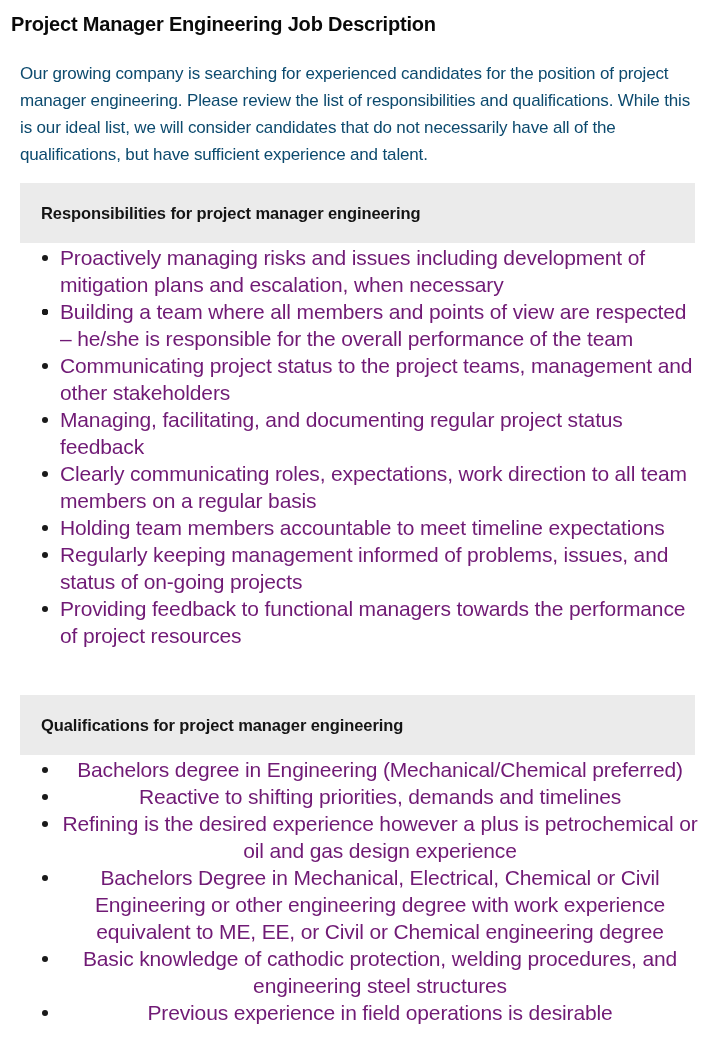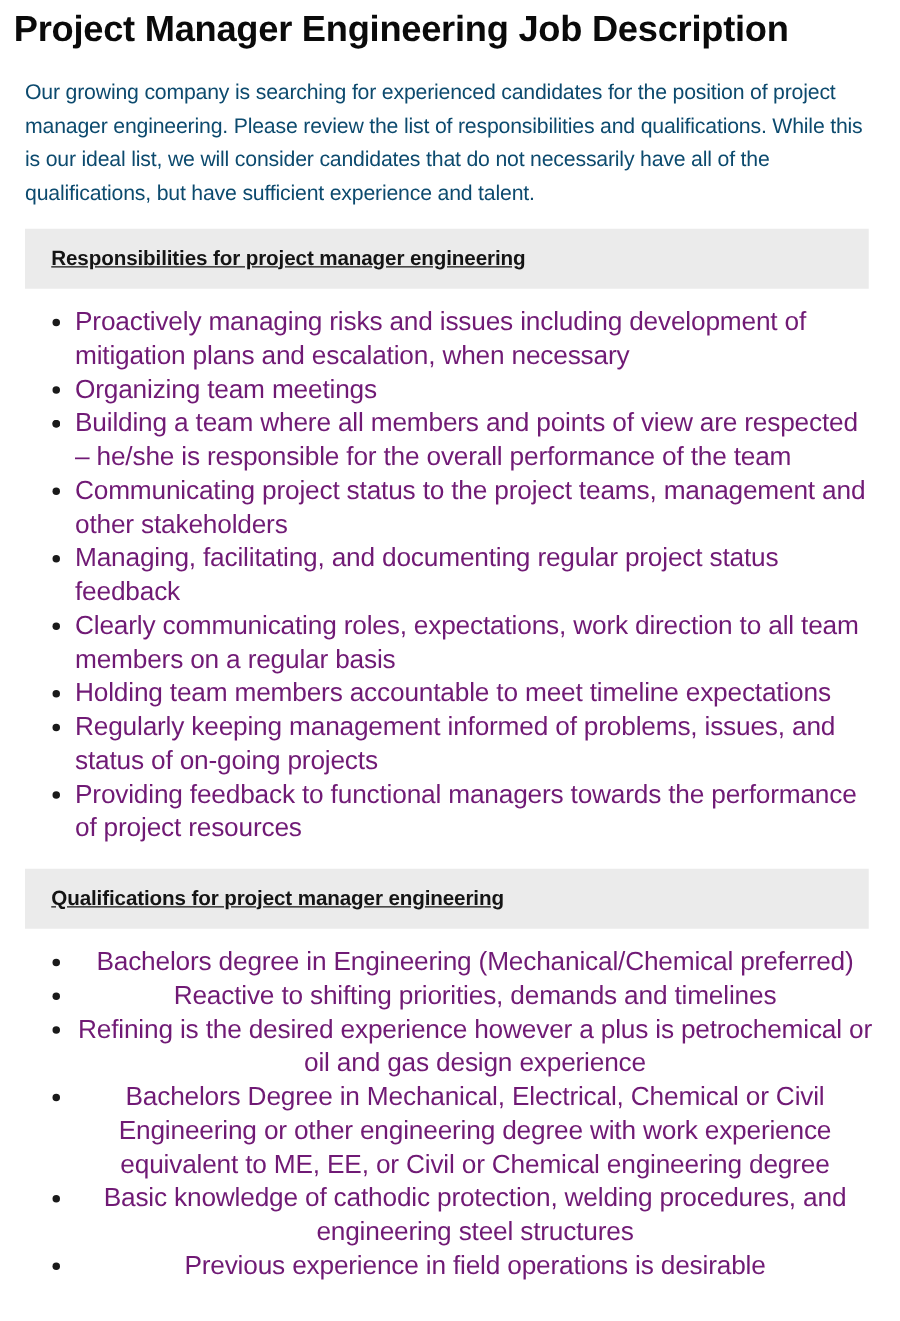--- a/index.html
+++ b/index.html
@@ -17,21 +17,21 @@
     .page {
       position: relative;
       width: 720px;
     }
     .title {
       margin: 0;
       padding: 0;
       position: absolute;
       left: 11px;
       top: 4px;
-      font-size: 29px;
+      font-size: 20px;
       line-height: 40px;
       font-weight: 700;
       letter-spacing: -0.2px;
       color: #0a0a0a;
       white-space: nowrap;
     }
     .intro {
       position: absolute;
       left: 20px;
       top: 60px;
@@ -39,31 +39,30 @@
       margin: 0;
       font-size: 17px;
       line-height: 27px;
       color: #0c4a6e;
       letter-spacing: -0.15px;
     }
     .section-header {
       position: absolute;
       left: 20px;
       width: 675px;
-      height: 48px;
+      height: 60px;
       background: #ebebeb;
       box-sizing: border-box;
       padding-left: 21px;
       display: flex;
       align-items: center;
       font-size: 16.5px;
       font-weight: 700;
       color: #141414;
       letter-spacing: -0.1px;
-      text-decoration: underline;
     }
     .list {
       position: absolute;
       left: 20px;
       width: 680px;
       margin: 0;
       padding: 0;
       list-style: none;
     }
     .list li {
@@ -92,21 +91,21 @@
   <h1 class="title">Project Manager Engineering Job Description</h1>
 
   <p class="intro">Our growing company is searching for experienced candidates for the position of project manager engineering. Please review the list of responsibilities and qualifications. While this is our ideal list, we will consider candidates that do not necessarily have all of the qualifications, but have sufficient experience and talent.</p>
 
   <div class="section-header" style="top:183px;">
     <span>Responsibilities for project manager engineering</span>
   </div>
 
   <ul class="list" style="top:244px;">
     <li><span class="bullet"></span><span>Proactively managing risks and issues including development of mitigation plans and escalation, when necessary</span></li>
-    <li><span class="bullet"></span><span>Organizing team meetings</span></li>
+    <li><span class="bullet"></span></li>
     <li><span class="bullet"></span></li>
     <li><span class="bullet"></span><span>Building a team where all members and points of view are respected – he/she is responsible for the overall performance of the team</span></li>
     <li><span class="bullet"></span><span>Communicating project status to the project teams, management and other stakeholders</span></li>
     <li><span class="bullet"></span><span>Managing, facilitating, and documenting regular project status feedback</span></li>
     <li><span class="bullet"></span><span>Clearly communicating roles, expectations, work direction to all team members on a regular basis</span></li>
     <li><span class="bullet"></span><span>Holding team members accountable to meet timeline expectations</span></li>
     <li><span class="bullet"></span><span>Regularly keeping management informed of problems, issues, and status of on-going projects</span></li>
     <li><span class="bullet"></span><span>Providing feedback to functional managers towards the performance of project resources</span></li>
   </ul>
 

